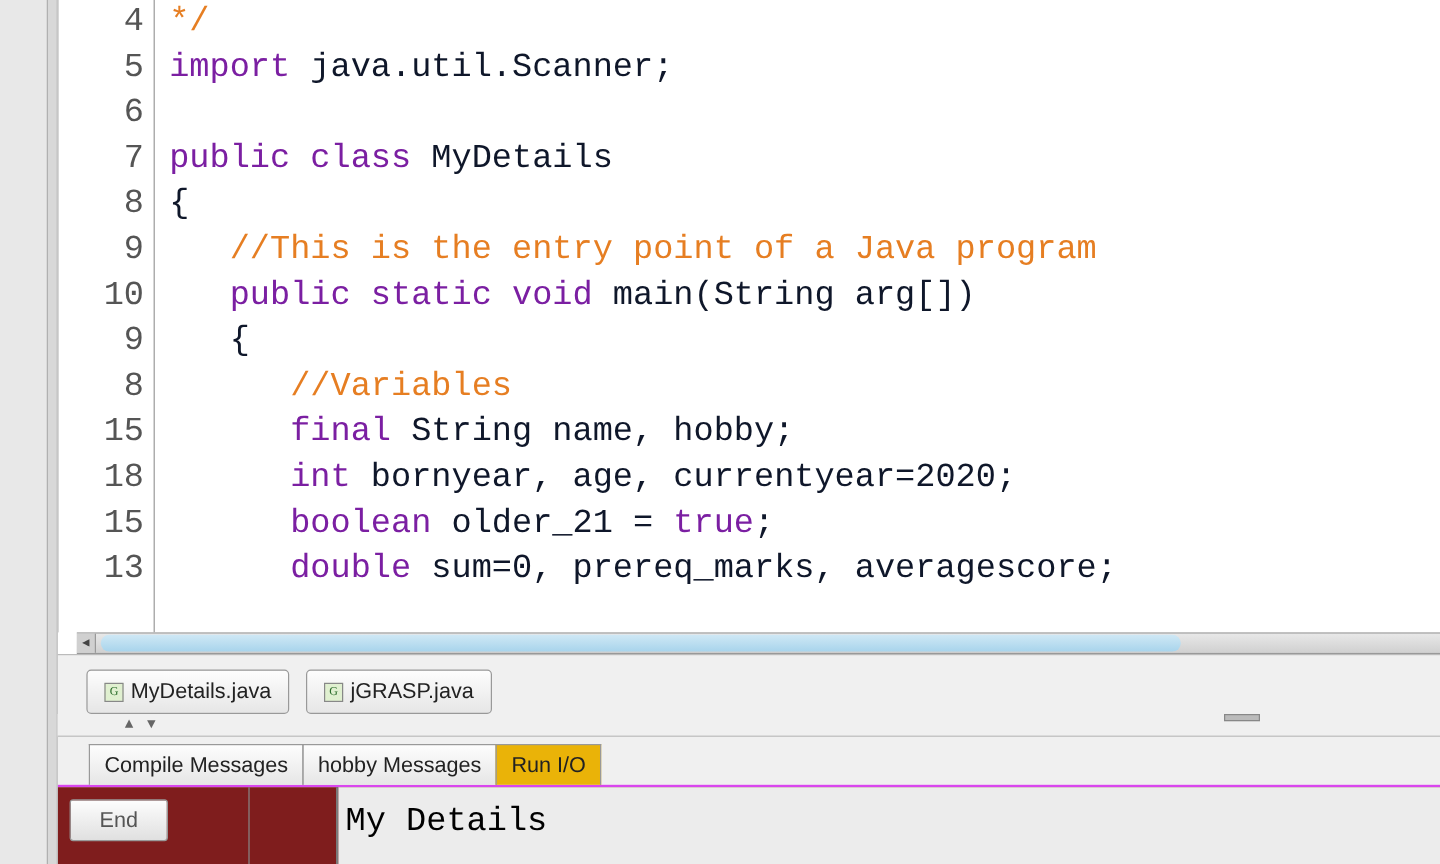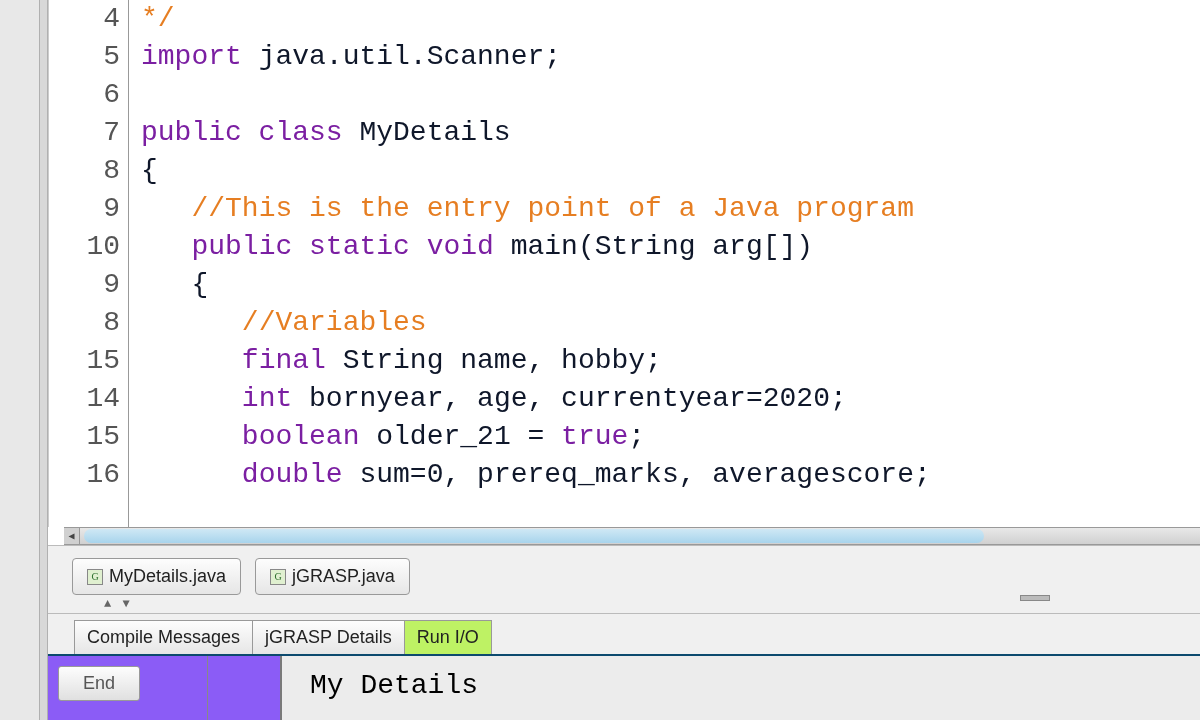--- a/index.html
+++ b/index.html
@@ -134,42 +134,42 @@
       font-size: 12px;
       color: #666;
       background: #f0f0f0;
       border-bottom: 1px solid #bbb;
       letter-spacing: 2px;
     }
     .msg-tabs {
       display: flex;
       padding: 6px 0 0 26px;
       background: #f0f0f0;
-      border-bottom: 2px solid #0c4a6e;
+      border-bottom: 2px solid #d946ef;
       gap: 0;
     }
     .msg-tab {
       padding: 6px 12px;
       border: 1px solid #999;
       background: linear-gradient(#fdfdfd, #e6e6e6);
       font-family: Arial, sans-serif;
       font-size: 18px;
       color: #222;
       cursor: pointer;
       margin-right: -1px;
       border-bottom: none;
     }
     .msg-tab.active {
-      background: #bef264;
+      background: #eab308;
       position: relative;
       z-index: 1;
     }
     .run-panel {
       display: flex;
-      background: #8b5cf6;
+      background: #7f1d1d;
       height: 64px;
     }
     .run-sidebar {
       width: 160px;
       padding: 10px;
       border-right: 1px solid #888;
     }
     .end-btn {
       padding: 6px 24px;
       background: linear-gradient(#fdfdfd, #e0e0e0);
@@ -179,21 +179,21 @@
       font-size: 18px;
       color: #555;
       cursor: pointer;
     }
     .run-divider {
       width: 74px;
       border-right: 2px solid #7a7a7a;
     }
     .console {
       flex: 1;
-      padding: 14px 28px;
+      padding: 14px 6px;
       font-family: Consolas, 'Courier New', monospace;
       font-size: 28px;
       color: #000;
       background: #ececec;
     }
     .resize-grip {
       position: absolute;
       right: 150px;
       width: 30px;
       height: 6px;
@@ -216,23 +216,23 @@
           <div>4</div>
           <div>5</div>
           <div>6</div>
           <div>7</div>
           <div>8</div>
           <div>9</div>
           <div>10</div>
           <div>9</div>
           <div>8</div>
           <div>15</div>
-          <div>14</div>
+          <div>18</div>
           <div>15</div>
-          <div>16</div>
+          <div>13</div>
         </div>
       <div class="code" id="code"><div class="code-line"><span class="comment">*/</span></div><div class="code-line"><span class="kw">import</span><span class="ident"> java.util.Scanner;</span></div><div class="code-line"><span class="ident"></span></div><div class="code-line"><span class="kw">public class</span><span class="ident"> MyDetails</span></div><div class="code-line"><span class="ident">{</span></div><div class="code-line"><span class="ident">   </span><span class="comment">//This is the entry point of a Java program</span></div><div class="code-line"><span class="ident">   </span><span class="kw">public static void</span><span class="ident"> main(String arg[])</span></div><div class="code-line"><span class="ident">   {</span></div><div class="code-line"><span class="ident">      </span><span class="comment">//Variables</span></div><div class="code-line"><span class="ident">      </span><span class="kw">final</span><span class="ident"> String name, hobby;</span></div><div class="code-line"><span class="ident">      </span><span class="kw">int</span><span class="ident"> bornyear, age, currentyear=2020;</span></div><div class="code-line"><span class="ident">      </span><span class="kw">boolean</span><span class="ident"> older_21 = </span><span class="kw">true</span><span class="ident">;</span></div><div class="code-line"><span class="ident">      </span><span class="kw">double</span><span class="ident"> sum=0, prereq_marks, averagescore;</span></div></div>
     </div>
 
     <div class="hscroll">
       <div class="hscroll-left">◀</div>
       <div class="hscroll-track"></div>
     </div>
 
     <div class="file-tabs" id="file-tabs">
@@ -246,21 +246,21 @@
         </div>
       </div>
 
     <div class="nav-arrows nav-row">
       <span>▲ ▼</span>
       <div class="resize-grip"></div>
     </div>
 
     <div class="msg-tabs" id="msg-tabs">
         <div class="msg-tab">Compile Messages</div>
-        <div class="msg-tab">jGRASP Details</div>
+        <div class="msg-tab">hobby Messages</div>
         <div class="msg-tab active">Run I/O</div>
       </div>
 
     <div class="run-panel">
       <div class="run-sidebar">
         <button class="end-btn">End</button>
       </div>
       <div class="run-divider"></div>
       <div class="console">My Details</div>
     </div>

